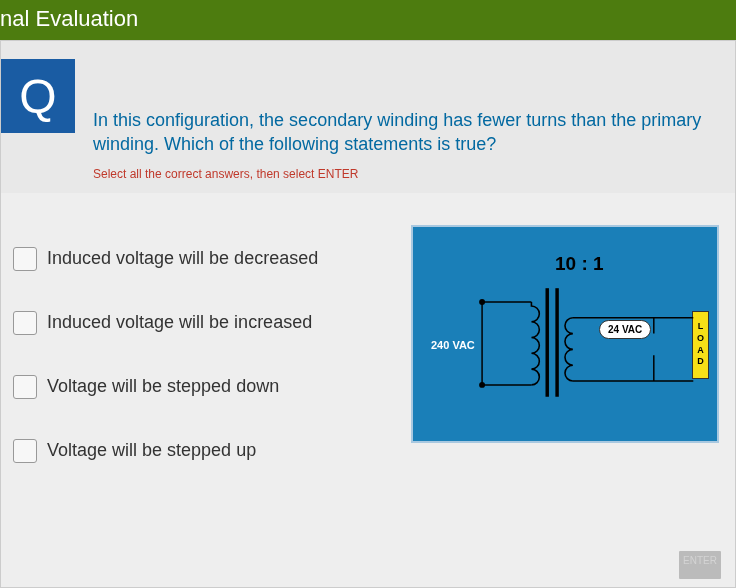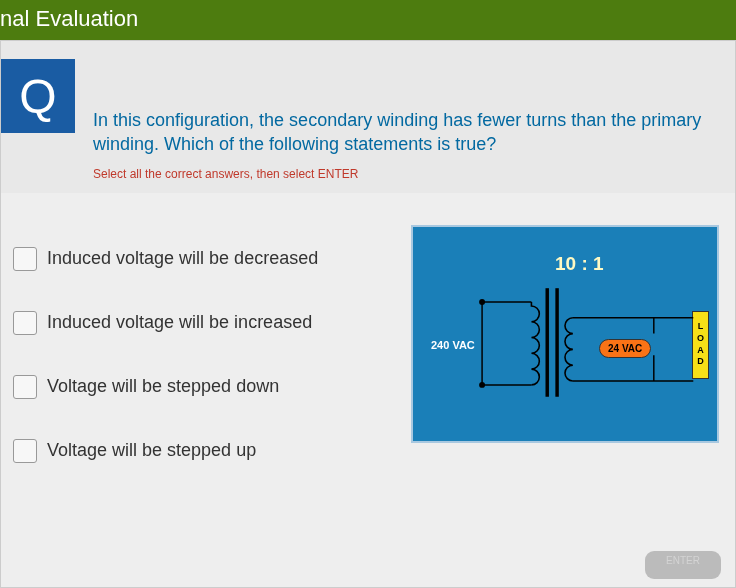--- a/index.html
+++ b/index.html
@@ -102,37 +102,37 @@
       height: 218px;
       background: #1a7fb8;
       border: 2px solid #a8c8e0;
       position: relative;
     }
     .ratio-label {
       position: absolute;
       top: 26px;
       left: 50%;
       transform: translateX(-10px);
-      color: #fef9c3;
+      color: #000000;
       font-weight: bold;
       font-size: 19px;
     }
     .input-v-label {
       position: absolute;
       left: 18px;
       top: 112px;
       color: #fff;
       font-size: 11px;
       font-weight: bold;
     }
     .output-v-pill {
       position: absolute;
       left: 186px;
-      top: 112px;
-      background: #f97316;
+      top: 93px;
+      background: #ffffff;
       color: #000;
       font-size: 10px;
       font-weight: bold;
       padding: 3px 8px;
       border-radius: 12px;
       border: 1px solid #333;
     }
     .load-box {
       position: absolute;
       right: 8px;
@@ -157,24 +157,24 @@
     .footer-area {
       margin-top: auto;
       height: 44px;
       display: flex;
       justify-content: flex-end;
       align-items: center;
       padding-right: 14px;
       background: transparent;
     }
     .enter-btn {
-      width: 76px;
+      width: 42px;
       height: 28px;
       background: #8a8a8a;
-      border-radius: 9px;
+      border-radius: 1px;
       color: #bbb;
       font-size: 10px;
       text-align: center;
       line-height: 20px;
       opacity: 0.5;
     }
   </style>
 </head>
 <body>
 

